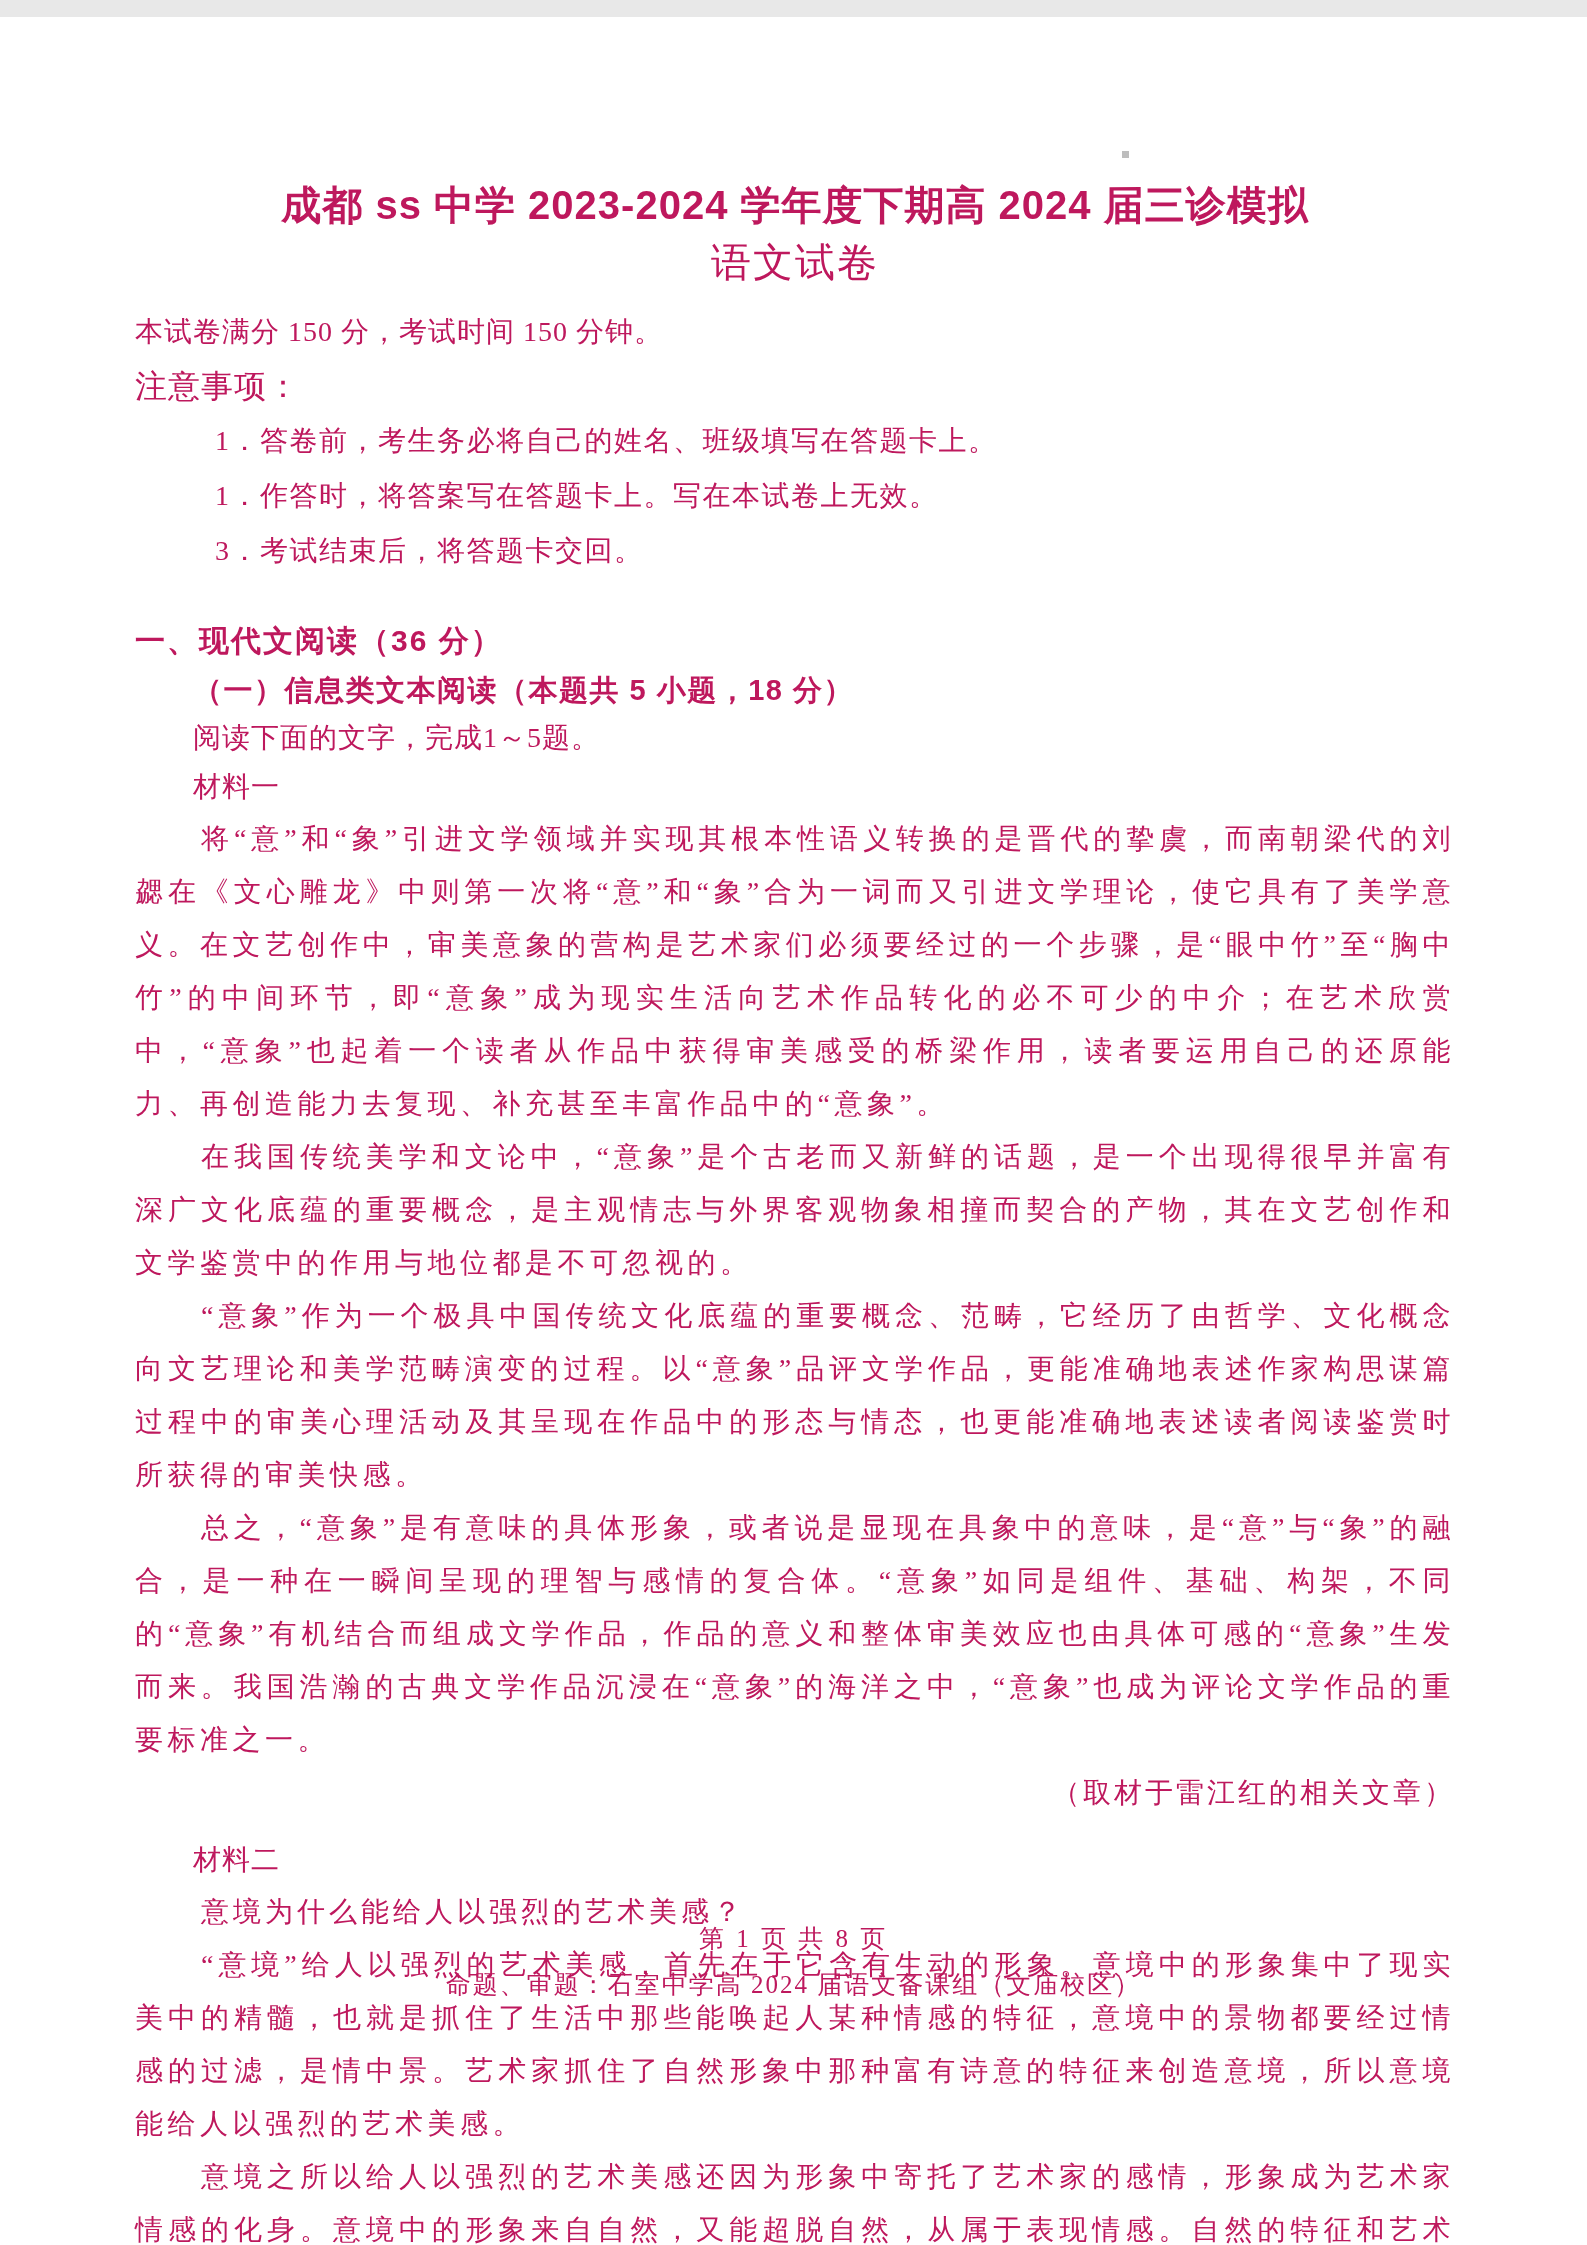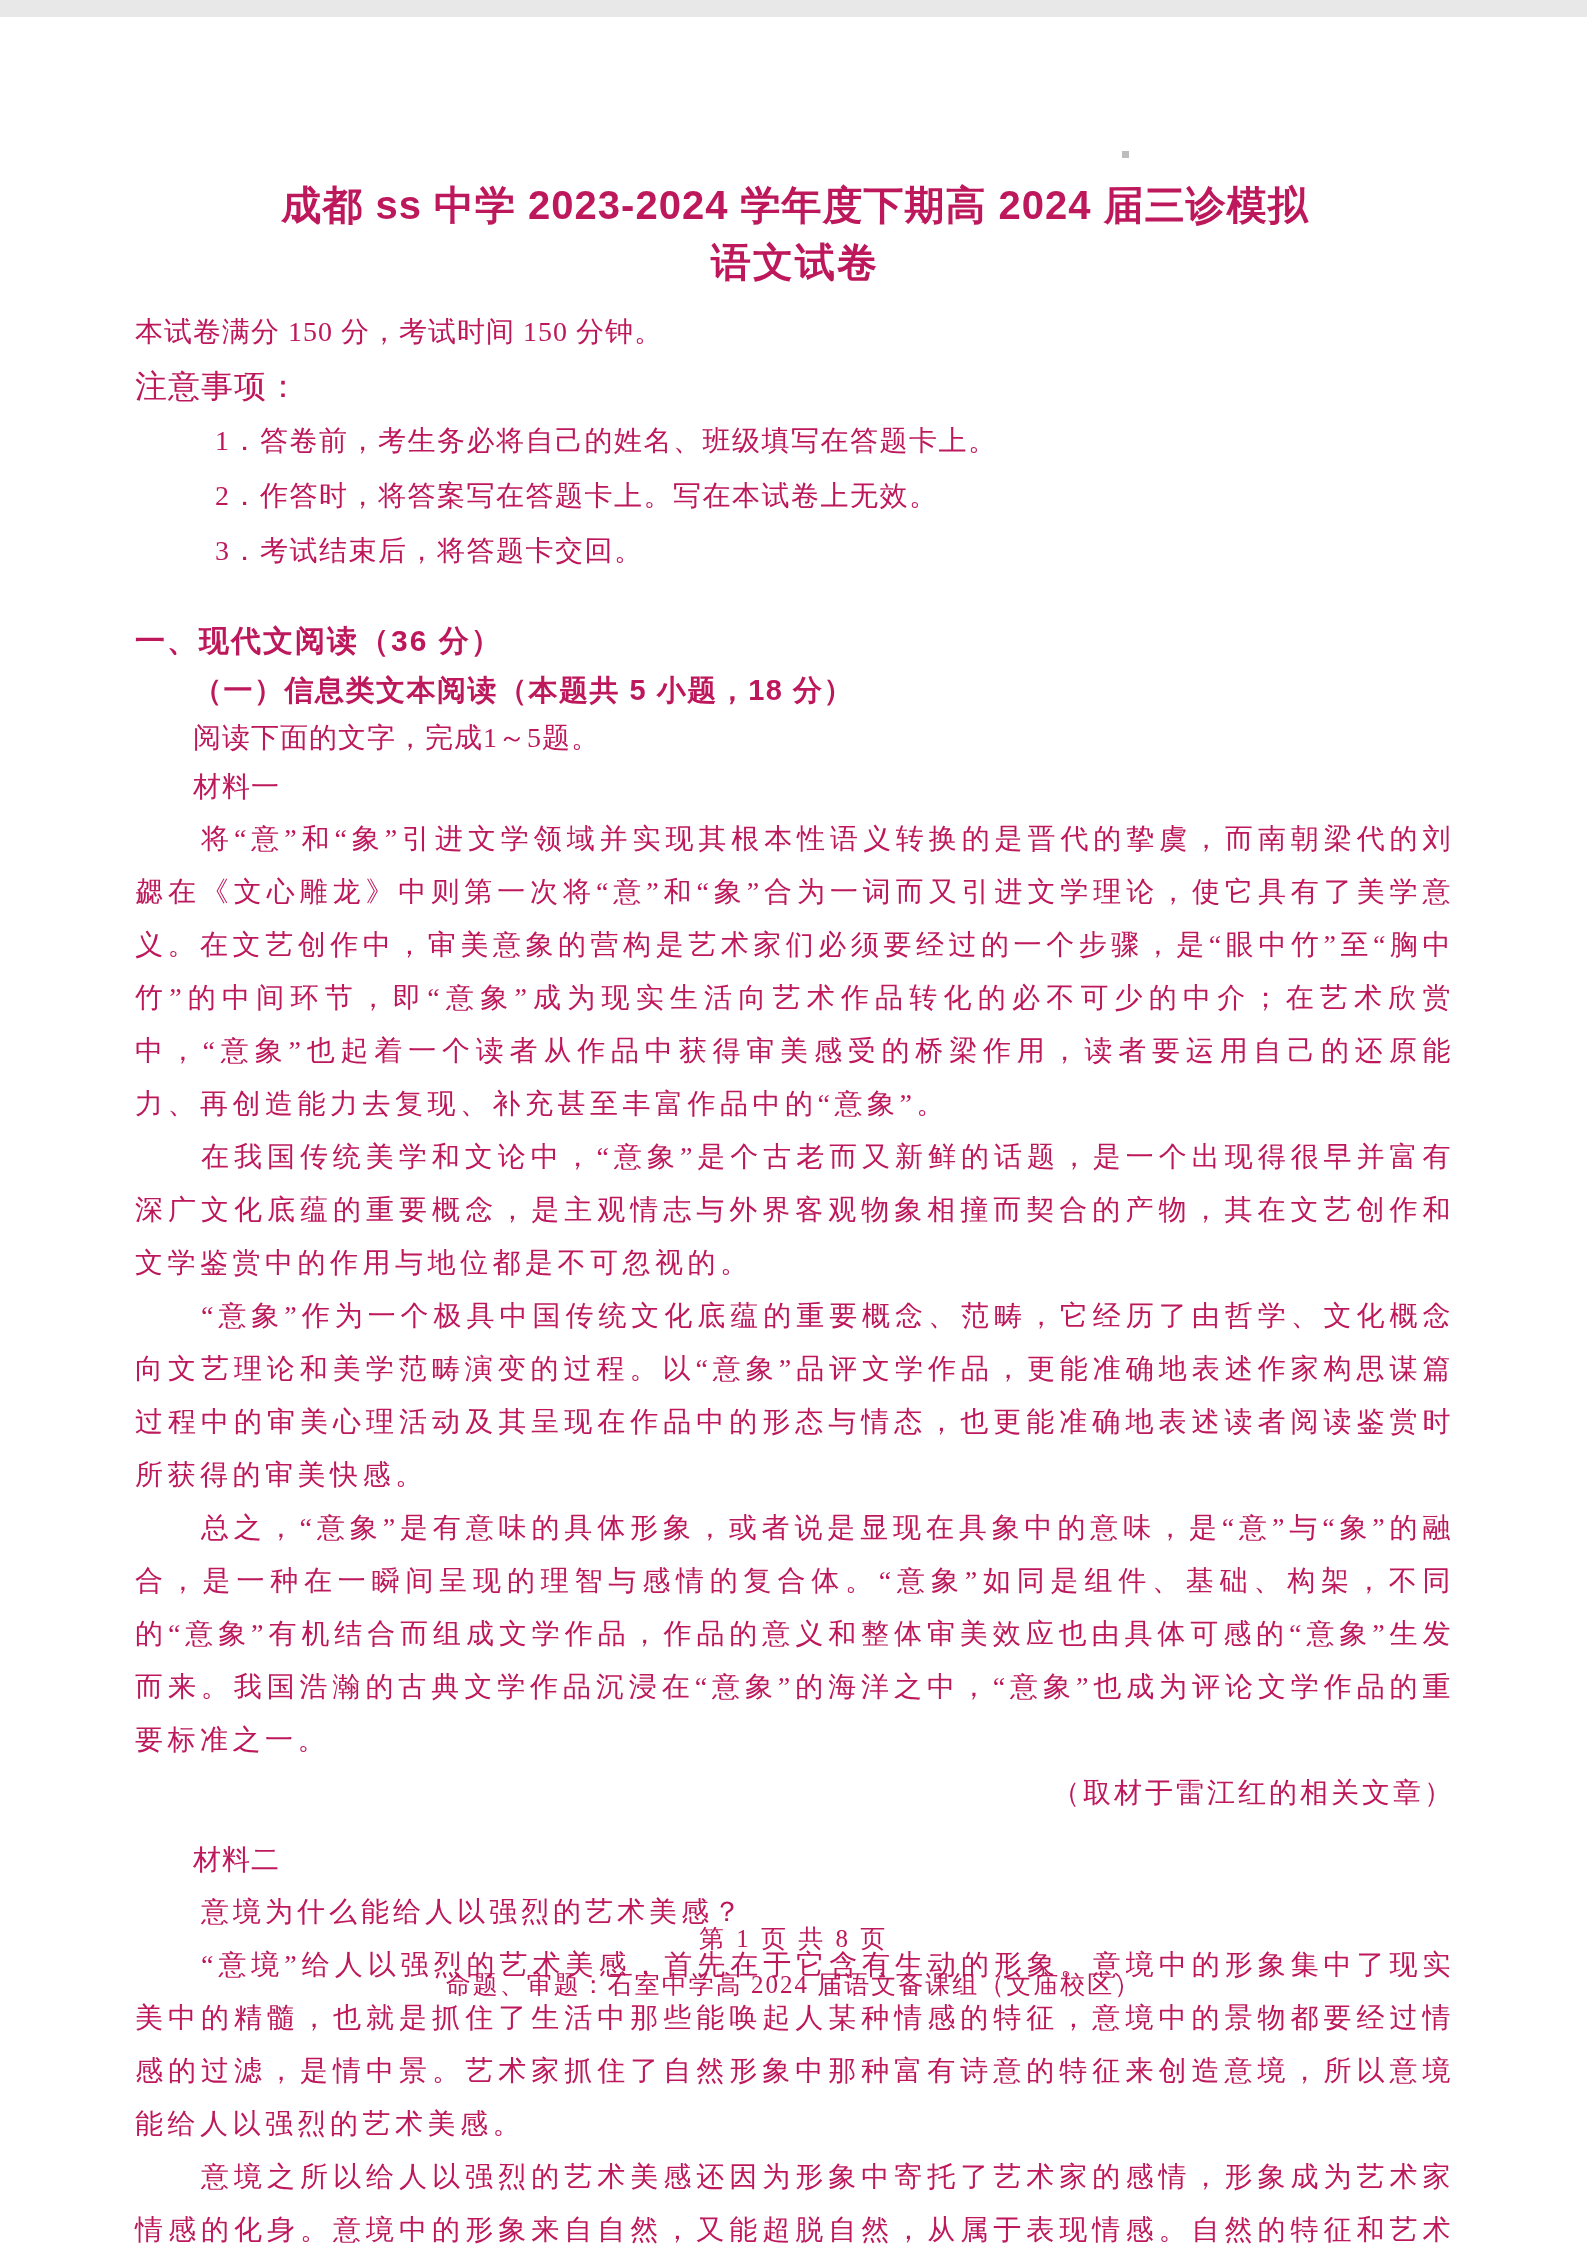--- a/index.html
+++ b/index.html
@@ -22,21 +22,21 @@
   .title {
     font-family: "Liberation Sans", "DejaVu Sans", sans-serif;
     font-weight: bold;
     font-size: 40px;
     line-height: 57px;
     text-align: center;
     letter-spacing: 1px;
   }
   .subtitle {
     font-family: "Liberation Sans", "DejaVu Sans", sans-serif;
-    font-weight: bold;
+    font-weight: normal;
     font-size: 40px;
     line-height: 57px;
     text-align: center;
     letter-spacing: 2px;
   }
   .exam-info {
     margin-top: 14px;
     font-size: 28px;
     line-height: 54px;
     letter-spacing: 1px;
@@ -143,21 +143,21 @@
 
   <div class="speck"></div>
 
   <div class="title">成都 ss 中学 2023-2024 学年度下期高 2024 届三诊模拟</div>
   <div class="subtitle">语文试卷</div>
 
   <div class="exam-info">本试卷满分 150 分，考试时间 150 分钟。</div>
 
   <div class="notice-heading">注意事项：</div>
   <div class="notice-item">1．答卷前，考生务必将自己的姓名、班级填写在答题卡上。</div>
-  <div class="notice-item">2．作答时，将答案写在答题卡上。写在本试卷上无效。</div>
+  <div class="notice-item">1．作答时，将答案写在答题卡上。写在本试卷上无效。</div>
   <div class="notice-item">3．考试结束后，将答题卡交回。</div>
 
   <div class="section-heading">一、现代文阅读（36 分）</div>
   <div class="subsection-heading">（一）信息类文本阅读（本题共 5 小题，18 分）</div>
   <div class="reading-instruction">阅读下面的文字，完成1～5题。</div>
 
   <div class="material-label">材料一</div>
   <p class="body-para">将“意”和“象”引进文学领域并实现其根本性语义转换的是晋代的挚虞，而南朝梁代的刘勰在《文心雕龙》中则第一次将“意”和“象”合为一词而又引进文学理论，使它具有了美学意义。在文艺创作中，审美意象的营构是艺术家们必须要经过的一个步骤，是“眼中竹”至“胸中竹”的中间环节，即“意象”成为现实生活向艺术作品转化的必不可少的中介；在艺术欣赏中，“意象”也起着一个读者从作品中获得审美感受的桥梁作用，读者要运用自己的还原能力、再创造能力去复现、补充甚至丰富作品中的“意象”。</p>
   <p class="body-para">在我国传统美学和文论中，“意象”是个古老而又新鲜的话题，是一个出现得很早并富有深广文化底蕴的重要概念，是主观情志与外界客观物象相撞而契合的产物，其在文艺创作和文学鉴赏中的作用与地位都是不可忽视的。</p>
   <p class="body-para">“意象”作为一个极具中国传统文化底蕴的重要概念、范畴，它经历了由哲学、文化概念向文艺理论和美学范畴演变的过程。以“意象”品评文学作品，更能准确地表述作家构思谋篇过程中的审美心理活动及其呈现在作品中的形态与情态，也更能准确地表述读者阅读鉴赏时所获得的审美快感。</p>

